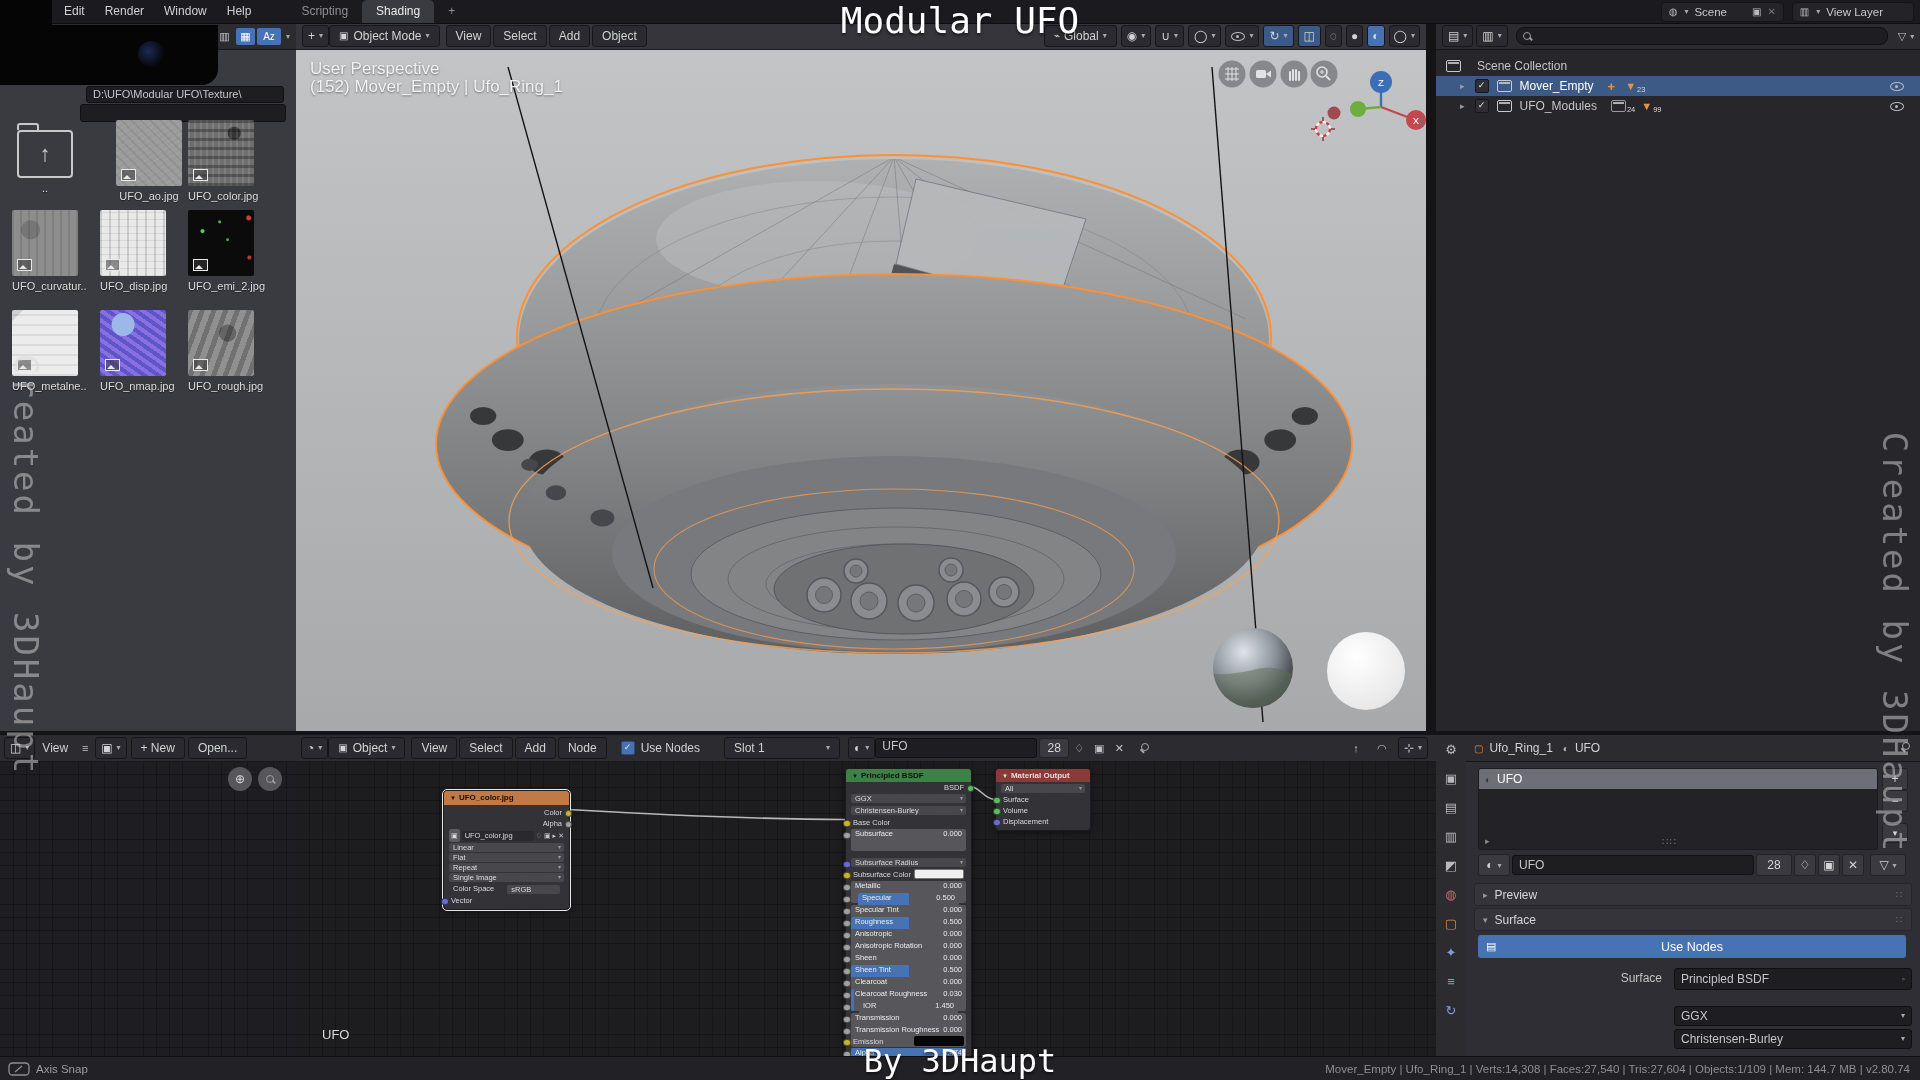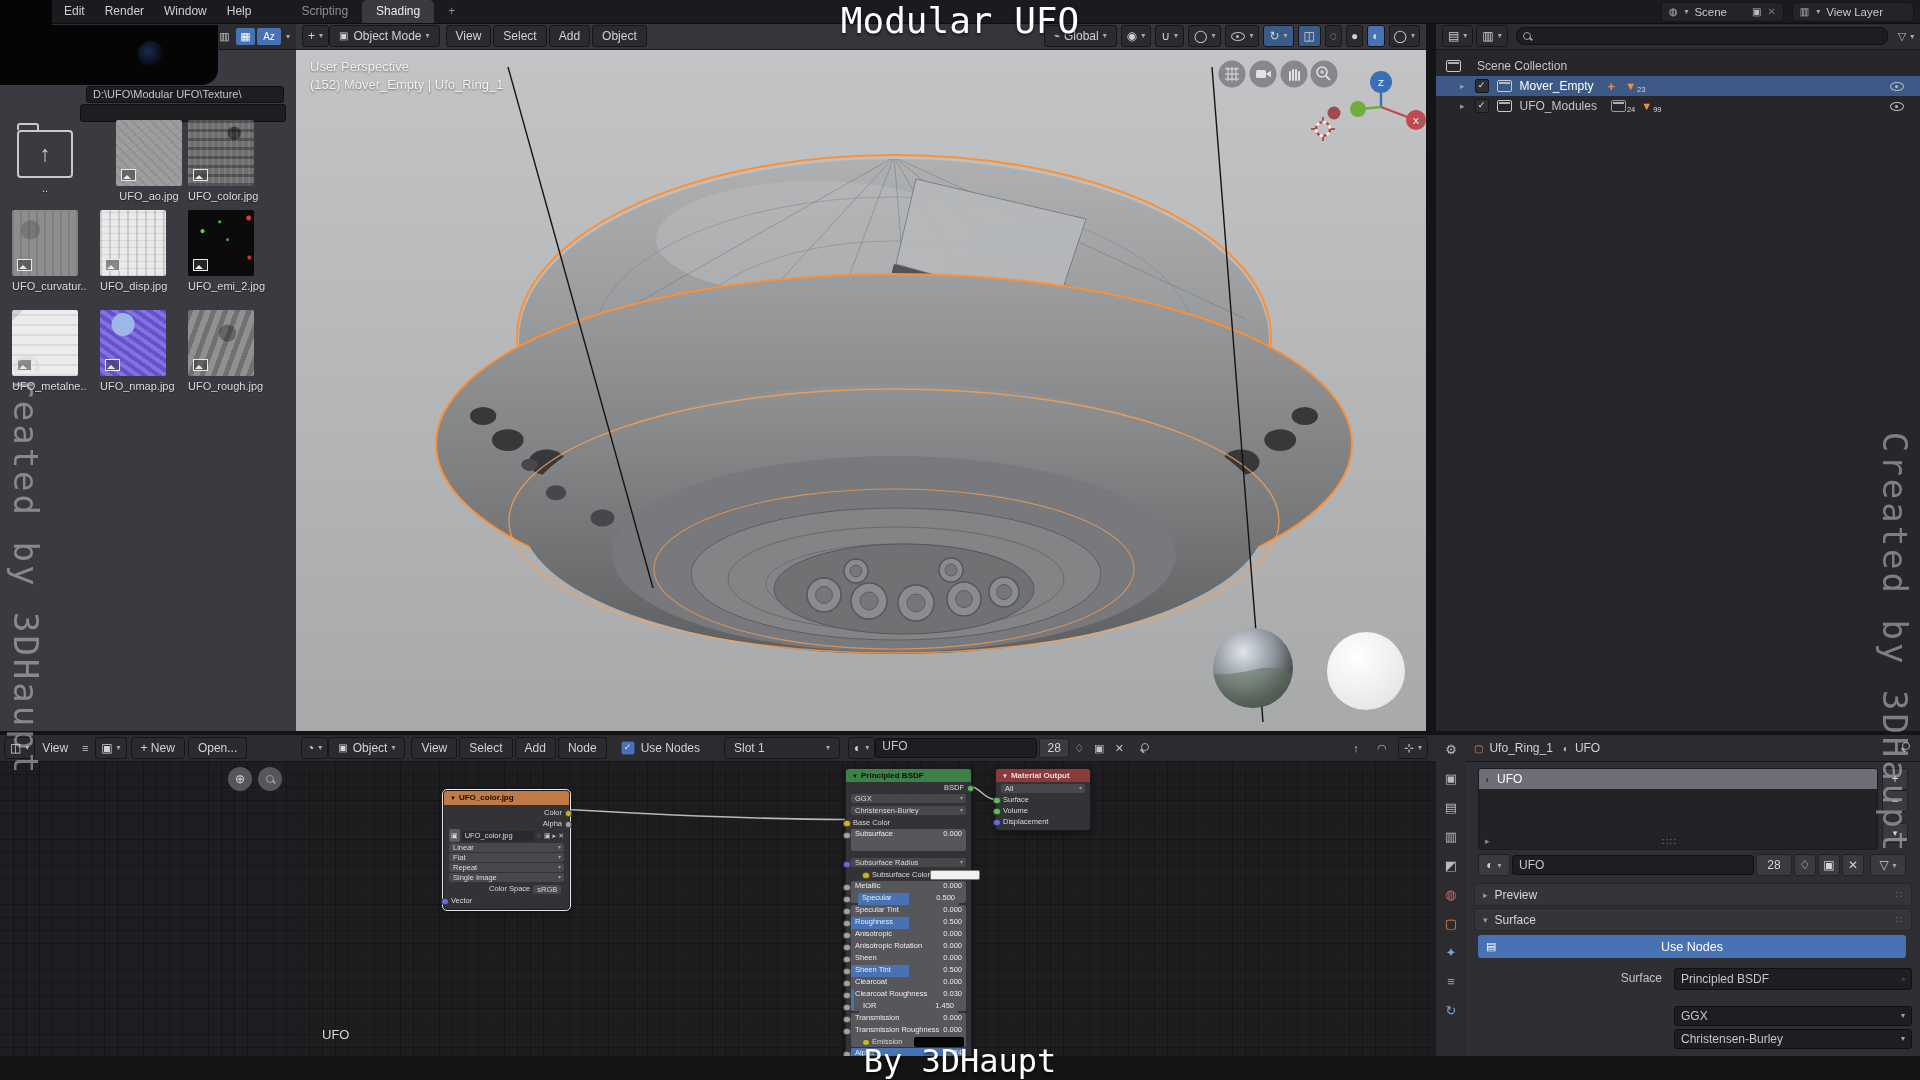--- a/index.html
+++ b/index.html
@@ -49,21 +49,21 @@
   .t-color{background:repeating-linear-gradient(0deg,rgba(0,0,0,.28) 0 3px,transparent 3px 9px),repeating-linear-gradient(90deg,rgba(255,255,255,.1) 0 2px,transparent 2px 6px),radial-gradient(circle at 70% 20%,rgba(0,0,0,.5) 0 6px,transparent 7px),#6f6f6f;}
   .t-curv{background:radial-gradient(circle at 28% 30%,rgba(0,0,0,.16) 0 9px,transparent 10px),repeating-linear-gradient(90deg,rgba(0,0,0,.1) 0 2px,transparent 2px 8px),#8d8d8d;}
   .t-disp{background:repeating-linear-gradient(90deg,rgba(0,0,0,.13) 0 2px,transparent 2px 9px),repeating-linear-gradient(0deg,rgba(0,0,0,.08) 0 1px,transparent 1px 7px),#e9e9e9;}
   .t-emi{background:radial-gradient(circle at 22% 32%,rgba(90,220,90,.95) 0 1.5px,transparent 2.5px),radial-gradient(circle at 48% 18%,rgba(90,220,90,.8) 0 1px,transparent 2px),radial-gradient(circle at 60% 45%,rgba(90,220,90,.7) 0 1px,transparent 2px),radial-gradient(circle at 92% 12%,rgba(225,60,60,.95) 0 2px,transparent 3px),radial-gradient(circle at 93% 72%,rgba(225,60,60,.85) 0 1.5px,transparent 2.5px),#0b0b0b;}
   .t-metal{background:linear-gradient(135deg,rgba(0,0,0,.12) 0 8%,transparent 9%),repeating-linear-gradient(0deg,rgba(0,0,0,.07) 0 2px,transparent 2px 10px),#ececec;}
   .t-nmap{background:radial-gradient(circle at 35% 22%,#9db8e8 0 11px,transparent 12px),repeating-linear-gradient(35deg,rgba(45,30,170,.4) 0 4px,rgba(160,85,225,.3) 4px 8px),#7f7ae0;}
   .t-rough{background:repeating-linear-gradient(110deg,rgba(0,0,0,.22) 0 5px,transparent 5px 11px),radial-gradient(circle at 60% 35%,rgba(0,0,0,.3) 0 8px,transparent 9px),#909090;}
   
   #viewport{left:296px;top:23px;width:1130px;height:708px;background:linear-gradient(#c3c5c7,#a7a9ab);}
   #vp-header{position:absolute;left:0;top:0;right:0;height:26px;background:rgba(42,42,48,.93);display:flex;align-items:center;border-bottom:1px solid rgba(15,15,18,.6);}
-  .vp-overlay-text{font-size:13px;color:#f2f2f4;text-shadow:0 1px 2px rgba(40,40,40,.55);}
+  .vp-overlay-text{font-size:17px;color:#f2f2f4;text-shadow:0 1px 2px rgba(40,40,40,.55);}
   
   #imageeditor{left:0;top:735px;width:296px;height:321px;background:#1e1e22;}
   .grid-canvas{background-image:linear-gradient(rgba(255,255,255,.03) 1px,transparent 1px),linear-gradient(90deg,rgba(255,255,255,.03) 1px,transparent 1px),linear-gradient(rgba(0,0,0,.25) 1px,transparent 1px),linear-gradient(90deg,rgba(0,0,0,.25) 1px,transparent 1px);background-size:65px 65px,65px 65px,13px 13px,13px 13px;}
   .circle-gizmo{position:absolute;width:24px;height:24px;border-radius:50%;background:rgba(92,92,98,.9);color:#d8d8da;display:flex;align-items:center;justify-content:center;font-size:12px;}
   #shadereditor{left:296px;top:735px;width:1140px;height:321px;background:#1d1d20;}
   #se-canvas{position:absolute;left:0;top:26px;width:1140px;height:295px;overflow:hidden;}
   
   .node{position:absolute;background:rgba(51,51,56,.96);border:1px solid #1c1c1f;border-radius:4px;font-size:7.5px;color:#d9d9db;box-shadow:0 2px 6px rgba(0,0,0,.4);}
   .node.selected{outline:1.2px solid #e8e8e8;}
   .node-h{height:14px;line-height:14px;border-radius:3px 3px 0 0;font-size:8px;padding:0 6px;color:#141009;font-weight:bold;white-space:nowrap;overflow:hidden;}
@@ -72,21 +72,21 @@
   .nrow{position:relative;height:11px;line-height:11px;padding:0 7px;white-space:nowrap;}
   .nrow.out{text-align:right;}
   .ndot{position:absolute;width:5.5px;height:5.5px;border-radius:50%;top:2.5px;border:1px solid rgba(0,0,0,.55);}
   .ndot.l{left:-3px;} .ndot.r{right:-3px;}
   .s-color{background:#c7b333;} .s-float{background:#a1a1a1;} .s-vector{background:#6a6ad4;} .s-shader{background:#5fbb5f;}
   .ndrop{position:relative;background:#47474c;border-radius:2px;margin:1px 5px;height:9px;line-height:9px;padding:0 4px;color:#dcdcde;}
   .ndrop .dd{position:absolute;right:3px;top:0;font-size:6px;color:#9a9a9e;}
   .nslider{position:relative;background:#56565b;border-radius:2px;margin:1px 5px;height:22px;line-height:9px;overflow:hidden;color:#ececee;}
   .nslider .fill{position:absolute;left:0;top:0;bottom:0;background:var(--accent);}
   .nslider .lab{position:absolute;left:4px;} .nslider .val{position:absolute;right:4px;}
-  .ncolor{display:flex;align-items:center;gap:0;margin-left:19px;}
+  .ncolor{display:flex;gap:0;}
   .ncolor .swatch{flex:0 0 48px;height:8px;border-radius:2px;border:1px solid rgba(0,0,0,.5);}
   
   #outliner{left:1436px;top:23px;width:484px;height:708px;background:#26262b;}
   .ol-row{position:relative;height:20px;display:flex;align-items:center;font-size:12px;color:#c5c5c8;}
   .ol-row.selected{background:var(--select-blue);color:#fff;}
   .badge-num{font-size:7.5px;color:#d8d8da;margin-left:1px;position:relative;top:3px;}
   
   #ptabs{left:1436px;top:735px;width:30px;height:321px;background:#2b2b30;border-right:1px solid #1a1a1d;}
   .ptab{width:30px;height:29px;display:flex;align-items:center;justify-content:center;font-size:13px;color:#b9b9bd;}
   #props{left:1466px;top:735px;width:454px;height:321px;background:#2e2e34;}
@@ -497,21 +497,21 @@
               <span style="flex: 1 1 0%; background: rgb(42, 42, 46); border-radius: 2px; padding: 0px 3px; height: 10px; line-height: 10px; overflow: hidden;">UFO_color.jpg</span>
               <span style="font-size: 7px; color: rgb(196, 196, 200);">♢</span>
               <span style="font-size: 7px; color: rgb(196, 196, 200);">▣</span>
               <span style="font-size: 7px; color: rgb(196, 196, 200);">▸</span>
               <span style="font-size: 7px; color: rgb(196, 196, 200);">✕</span>
             </div>
             <div class="ndrop">Linear<span class="dd">▾</span></div>
             <div class="ndrop">Flat<span class="dd">▾</span></div>
             <div class="ndrop">Repeat<span class="dd">▾</span></div>
             <div class="ndrop">Single Image<span class="dd">▾</span></div>
-            <div class="nrow" style="display: flex; align-items: center; gap: 3px; height: 12px; line-height: 12px; padding: 0px 9px; margin-left: 36px;">
+            <div class="nrow" style="display: flex; align-items: center; gap: 13px; height: 12px; line-height: 12px; padding: 0px 9px;">
               <span>Color Space</span>
               <span style="flex: 1 1 0%; background: rgb(71, 71, 76); border-radius: 2px; padding: 0px 4px; height: 9px; line-height: 9px;">sRGB</span>
             </div>
             <div class="nrow">Vector<span class="ndot l s-vector"></span></div>
           </div>
       </div>
 
       <div class="node" style="left:549px;top:7px;width:125px">
         <div class="node-h" style="background:var(--shader-hdr);height:13px;line-height:13px"><span class="tri">▼</span><span>Principled BSDF</span></div>
         <div class="nbody" style="padding:0 0 2px">
@@ -786,20 +786,28 @@
     <div class="abs field" style="left:208px;top:271px;width:224px;height:16px;font-size:12px;line-height:16px;display:flex;align-items:center">
       <span style="flex:1">GGX</span>
         <span class="chev">▾</span>
     </div>
     <div class="abs field" style="left:208px;top:294px;width:224px;height:16px;font-size:12px;line-height:16px;display:flex;align-items:center">
       <span style="flex:1">Christensen-Burley</span>
         <span class="chev">▾</span>
     </div>
   </div>
 
+  <div id="statusbar" class="abs">
+    <svg width="22" height="14" style="margin:0 6px 0 8px">
+      <rect x="1" y="1" width="20" height="12" rx="3.5" fill="none" stroke="#8f8f93" stroke-width="1.3"></rect>
+      <path d="M7 10 L14 4" stroke="#8f8f93" stroke-width="1.3" fill="none"></path>
+    </svg>
+    <span style="font-size:11.5px;color:#9d9da1">Axis Snap</span>
+    <span style="margin-left:auto;margin-right:10px;font-size:11.5px;color:#8f8f93">Mover_Empty | Ufo_Ring_1 | Verts:14,308 | Faces:27,540 | Tris:27,604 | Objects:1/109 | Mem: 144.7 MB | v2.80.74</span>
+  </div>
 
   <div class="abs big-mono" style="left:960px;top:0;transform:translateX(-50%);font-size:36px;z-index:50">Modular UFO</div>
   <div class="abs big-mono" style="left:960px;top:1042px;transform:translateX(-50%);font-size:32px;z-index:70">By 3DHaupt</div>
   <div class="wm" style="left:26px;top:565px;transform:translate(-50%,-50%) rotate(90deg)">Created by 3DHaupt</div>
   <div class="wm" style="left:1895px;top:643px;transform:translate(-50%,-50%) rotate(90deg)">Created by 3DHaupt</div>
   <div id="webcam-box">
     <div class="abs" style="left:0;top:0;width:52px;height:25px;background:#050505;z-index:60"></div>
     <div class="abs" style="left:0;top:25px;width:218px;height:60px;background:#050505;border-radius:0 0 16px 0;z-index:60">
       <div style="position:absolute;left:138px;top:16px;width:26px;height:26px;border-radius:50%;background:radial-gradient(circle at 40% 40%, rgba(45,80,160,.5), rgba(10,15,35,.2) 70%)"></div>
     </div>

